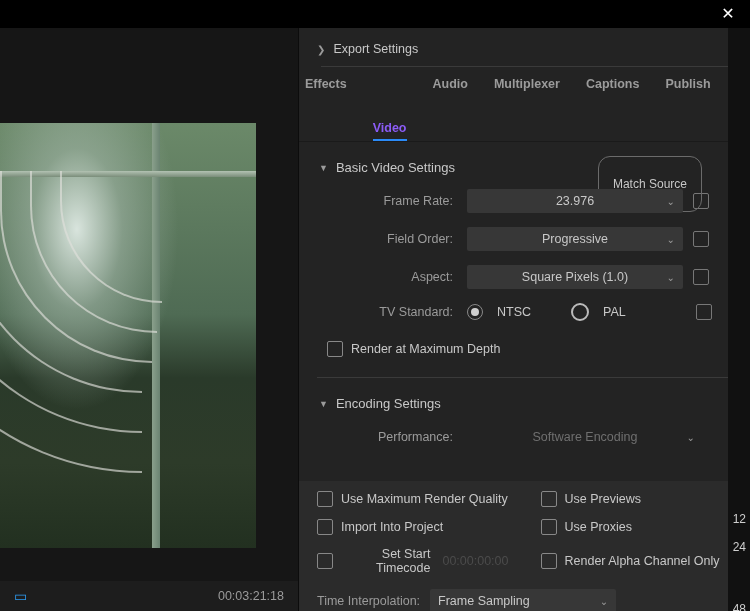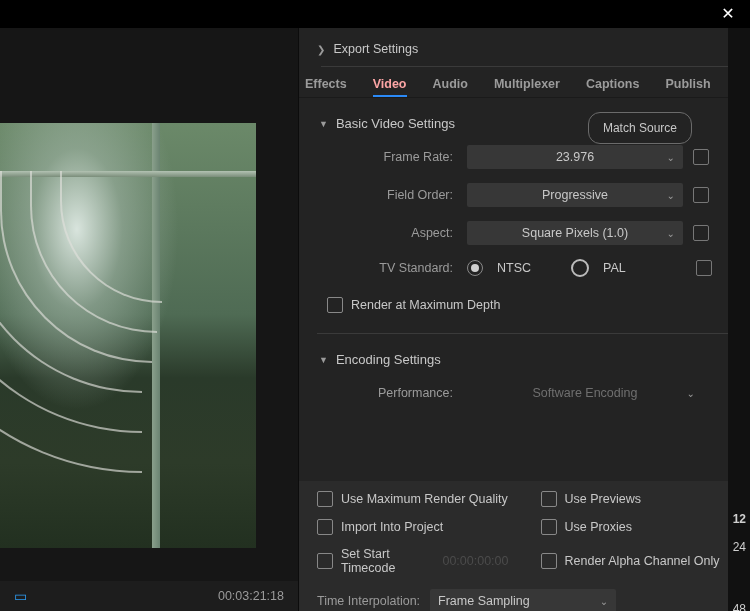--- a/index.html
+++ b/index.html
@@ -96,39 +96,39 @@
     padding:14px 18px 10px 18px;
   }
   .exp-ic{transform:rotate(0deg);font-size:10px;color:var(--muted);}
   .tabs{
     display:flex;gap:26px;
     padding:0 0 0 6px;margin-top:6px;
     border-bottom:1px solid #1a1a1a;
     font-weight:bold;
   }
   .tab{color:var(--muted);padding:4px 0;cursor:pointer;}
-  .tab.active{color:#fca5a5;border-bottom:2px solid var(--accent);}
+  .tab.active{color:#8b5cf6;border-bottom:2px solid var(--accent);margin-top:44px;}
   .hr{height:1px;background:#3a3a3a;margin:0 22px;}
   .scroll{
     height:430px;overflow:hidden;position:relative;
   }
   .scroll-track{
     position:absolute;right:6px;top:4px;width:4px;height:84px;
     background:#646464;border-radius:2px;
   }
   .subsect{
     padding:18px 38px 6px 20px;
     position:relative;
   }
   .sub-hd{display:flex;align-items:center;gap:8px;color:var(--text);font-size:13px;margin-bottom:4px;}
   .tri{font-size:9px;color:var(--muted);}
   .match-btn{
-    position:absolute;right:58px;top:14px;
+    position:absolute;right:48px;top:14px;
     border:1px solid #6b6b6b;background:transparent;color:var(--text);
-    border-radius:12px;padding:8px 14px;font-size:12px;cursor:pointer;
+    border-radius:12px;padding:20px 14px;font-size:12px;cursor:pointer;
   }
   .row{
     display:flex;align-items:center;
     margin-top:14px;
   }
   .lbl{width:134px;text-align:right;color:var(--muted);padding-right:14px;}
   .val{color:var(--accent);min-width:42px;}
   .wh{display:flex;flex-direction:column;gap:14px;}
   .link-b{width:40px;text-align:center;color:var(--muted);font-size:15px;position:relative;}
   .link-b::before{content:"";position:absolute;left:4px;top:-5px;width:8px;height:40px;border:1px solid #6d6d6d;border-left:none;}
@@ -150,20 +150,21 @@
   .rg{display:flex;gap:40px;align-items:center;color:var(--text);}
   .cbrow{display:flex;align-items:center;gap:8px;color:var(--text);margin-left:0;}
   .encsect .row .drop{background:transparent;color:var(--dim);}
   
   .lower{
     height:130px;
     background:var(--panel2);
     border-left:1px solid #0c0c0c;
     padding:10px 18px 0 18px;
     box-sizing:border-box;
+    text-align:right;
   }
   .lower .grid{
     display:grid;grid-template-columns:1fr 1fr;gap:12px 32px;
     margin-bottom:14px;
   }
   .lower .cbrow{color:var(--text);}
   .cb{width:14px;height:14px;border:1px solid #888;border-radius:2px;cursor:pointer;flex-shrink:0;}
   .tc{color:#4b4b4b;margin-left:4px;}
   .ti-row{display:flex;align-items:center;gap:10px;}
   .ti-drop{background:var(--drop-bg);height:24px;border-radius:2px;display:flex;align-items:center;padding:0 8px;width:170px;position:relative;cursor:pointer;}
@@ -327,19 +328,19 @@
       <div class="ti-row">
         <span style="color:var(--muted);">Time Interpolation:</span>
         <div class="ti-drop">
           <span>Frame Sampling</span>
           <span class="caret">⌄</span>
         </div>
       </div>
     </div>
 
     <div class="right-edge">
-      <div class="num" style="top:484px;font-weight:bold;">12</div>
+      <div class="num" style="top:484px;">12</div>
       <div class="num" style="top:512px;">24</div>
       <div class="num" style="top:574px;">48</div>
     </div>
 
   </div>
 </div>
 
 </body></html>

